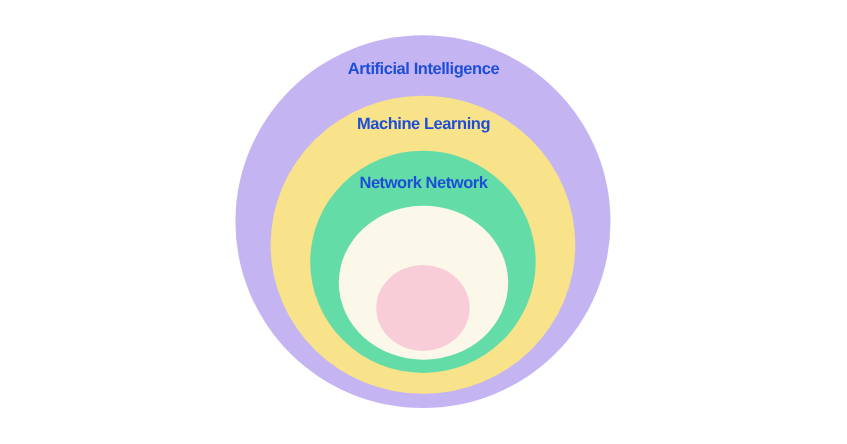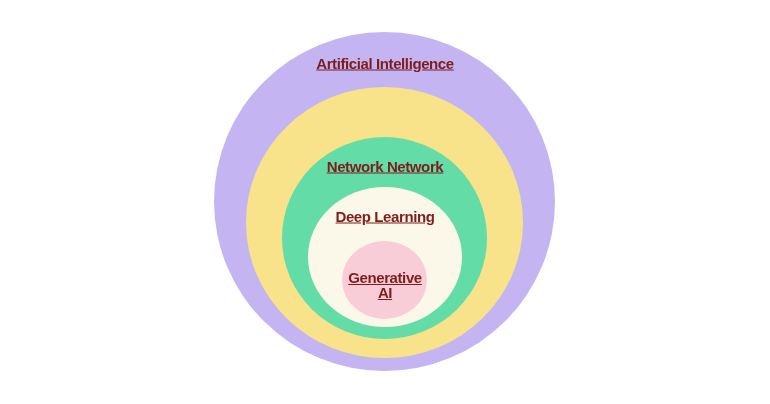--- a/index.html
+++ b/index.html
@@ -26,25 +26,24 @@
   .ring-dl  { left: 308px; top: 187px; width: 154px; height: 140px; }
   .ring-gen { left: 342px; top: 241px; width: 85px;  height: 78px;  }
 
   .label {
     position: absolute;
     left: 385px;
     transform: translate(-50%, -50%);
     font-weight: 700;
     font-size: 15px;
     letter-spacing: -0.4px;
-    color: #7f1d1d;
+    color: #1d4ed8;
     white-space: nowrap;
     text-align: center;
     line-height: 15px;
-    text-decoration: underline;
   }
   .label-ai  { top: 63px;  }
   .label-ml  { top: 113px; }
   .label-nn  { top: 166px; }
   .label-dl  { top: 216px; }
   .label-gen { top: 285px; }
 </style>
 </head>
 <body>
 
@@ -55,23 +54,19 @@
   <div class="ring ring-ml" style="background-color: rgb(248, 227, 138);"></div>
 
   <div class="ring ring-nn" style="background-color: rgb(100, 220, 167);"></div>
 
   <div class="ring ring-dl" style="background-color: rgb(251, 248, 233);"></div>
 
   <div class="ring ring-gen" style="background-color: rgb(249, 205, 216);"></div>
 
   <div class="label label-ai">Artificial Intelligence</div>
 
+  <div class="label label-ml">Machine Learning</div>
 
   <div class="label label-nn">Network Network</div>
 
-  <div class="label label-dl">Deep Learning</div>
 
-  <div class="label label-gen">
-    <span>Generative</span><br>
-    <span>AI</span>
-  </div>
 
 </div>
 
 </body></html>

